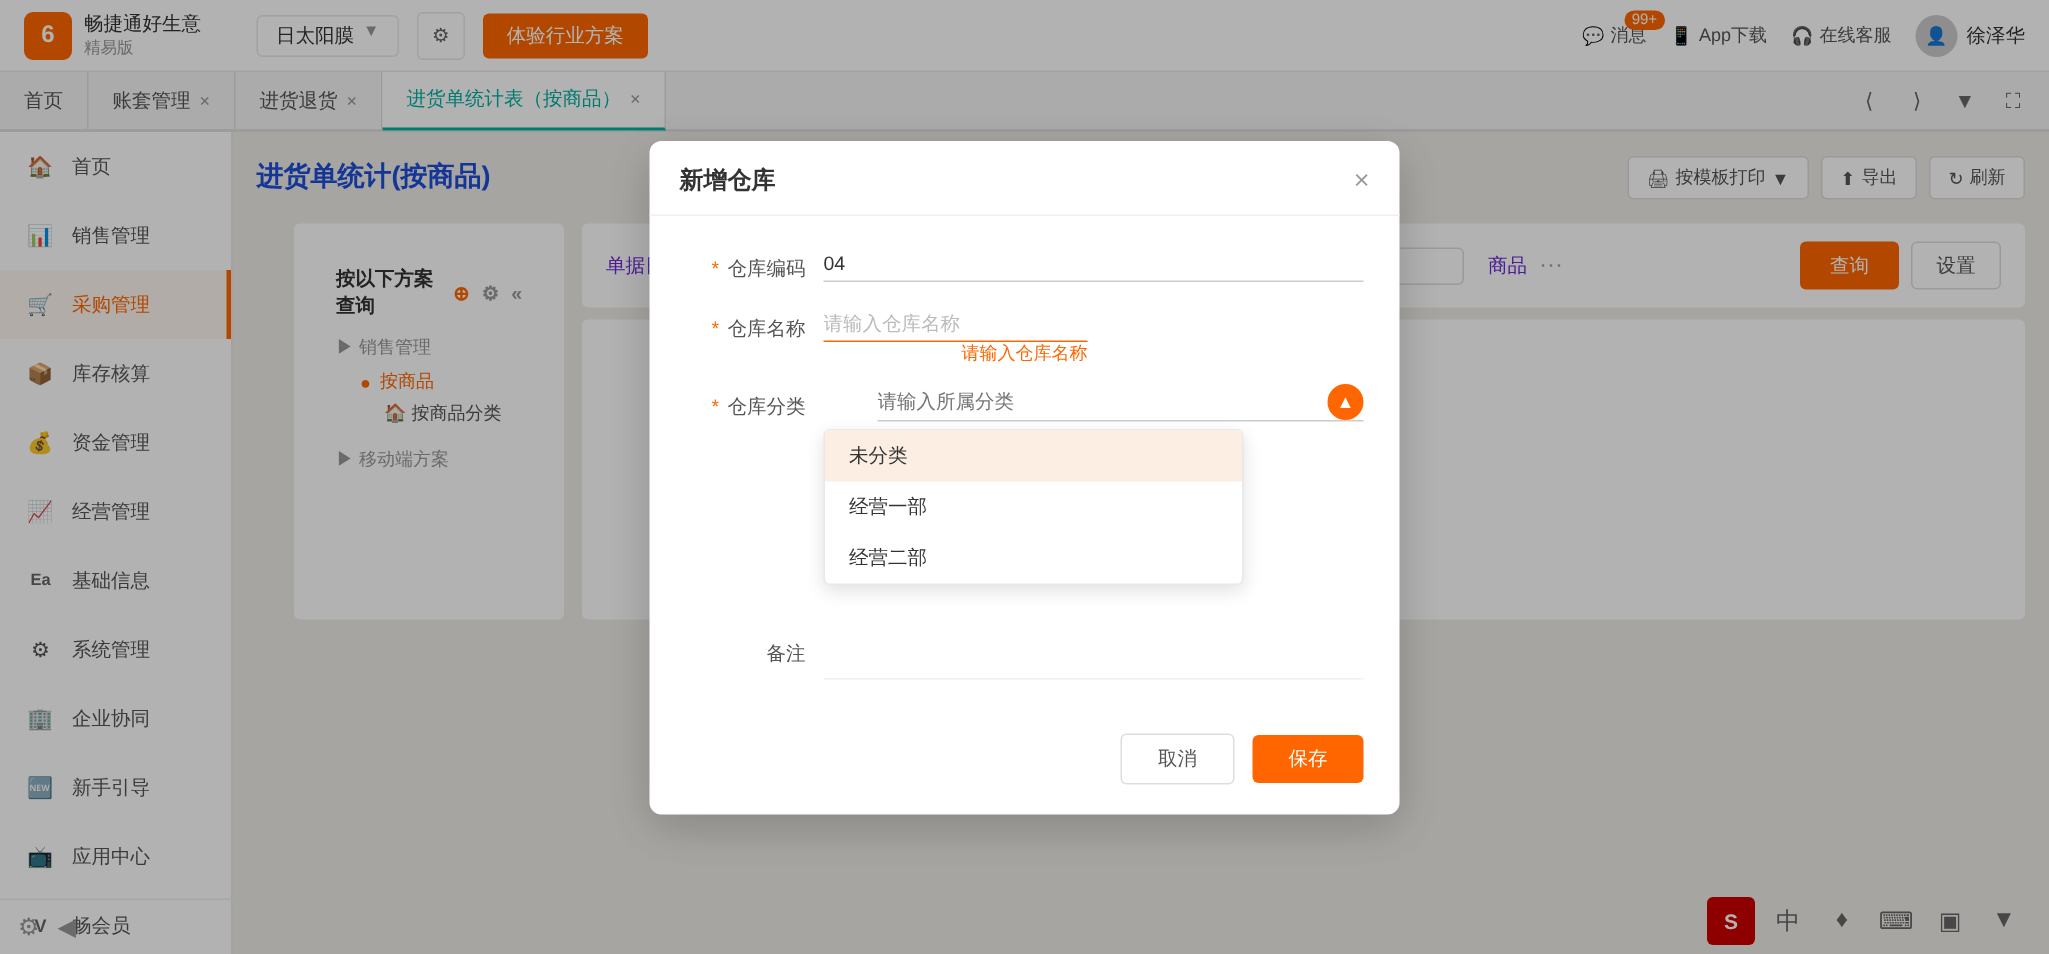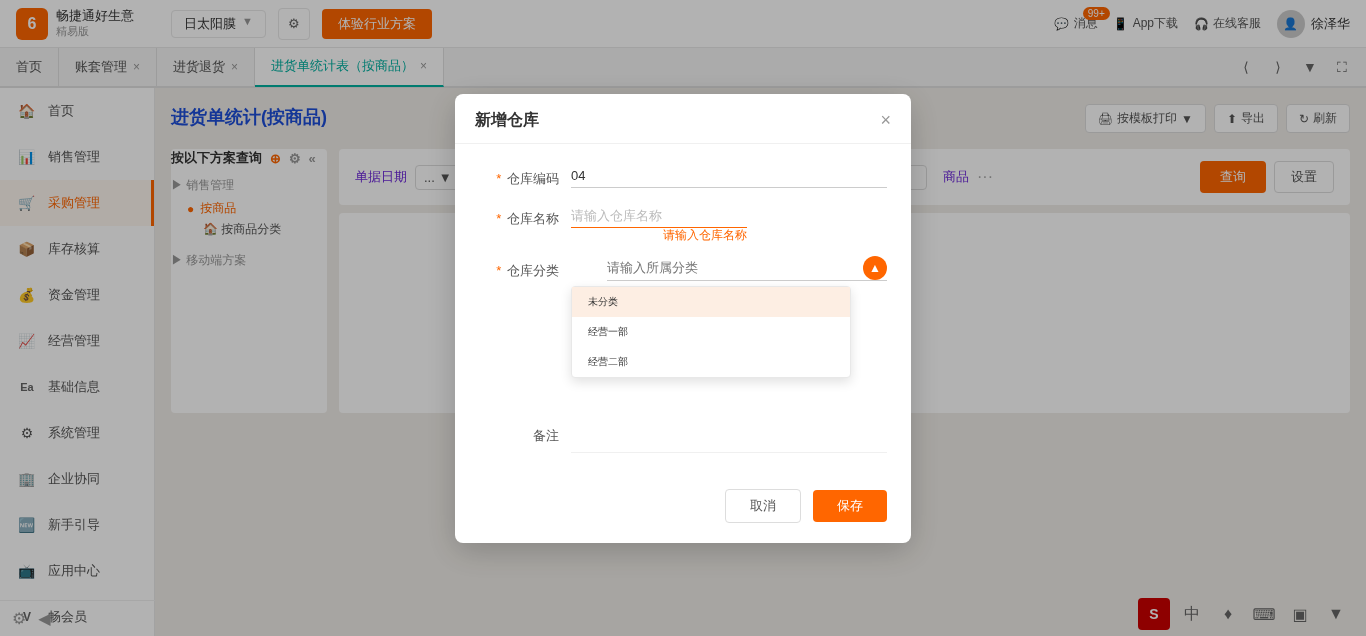--- a/index.html
+++ b/index.html
@@ -202,21 +202,21 @@
       position: fixed; top: 0; left: 0; right: 0; bottom: 0;
       background: rgba(0,0,0,0.3);
       z-index: 100;
       display: flex; align-items: center; justify-content: center;
     }
 
     
     .modal {
       background: #fff;
       border-radius: 8px;
-      width: 456px;
+      width: 500px;
       box-shadow: 0 8px 32px rgba(0,0,0,0.2);
       position: relative;
       padding-bottom: 20px;
     }
     .modal-header {
       display: flex; align-items: center; justify-content: space-between;
       padding: 16px 20px 12px;
       border-bottom: 1px solid #f0f0f0;
     }
     .modal-title { font-size: 16px; font-weight: bold; color: #333; }
@@ -271,21 +271,21 @@
       top: 30px; left: 0; right: 0;
       background: #fff;
       border: 1px solid #e8e8e8;
       border-radius: 4px;
       box-shadow: 0 4px 12px rgba(0,0,0,0.12);
       z-index: 200;
       width: 280px;
     }
     .dropdown-list-item {
       padding: 8px 16px;
-      font-size: 10px; color: #333;
+      font-size: 13px; color: #333;
       cursor: pointer;
     }
     .dropdown-list-item.selected { background: #fdeee3; }
     .textarea-input {
       flex: 1; border: none; border-bottom: 1px solid #f0f0f0;
       outline: none; font-size: 13px; color: #333;
       background: transparent; resize: none; min-height: 32px;
       font-family: inherit;
     }
     .modal-footer {
@@ -473,21 +473,21 @@
         </div>
         <div class="action-btn">
           <span>↻</span>
           <span>刷新</span>
         </div>
       </div>
     </div>
 
     <div style="display:flex;gap:12px;">
 
-      <div style="width:156px;background:#fff;border-radius:4px;padding:0;">
+      <div style="width:180px;background:#fff;border-radius:4px;padding:28px;margin-left:25px;">
         <div class="query-panel-header">
           <span>按以下方案查询</span>
           <span style="color:#f60;cursor:pointer;">⊕</span>
           <span style="color:#999;cursor:pointer;">⚙</span>
           <span style="color:#999;cursor:pointer;">«</span>
         </div>
         <div class="scheme-tree">
           <div style="color:#999;font-size:12px;padding:2px 0;">
             <span>▶</span>
             <span>销售管理</span>

